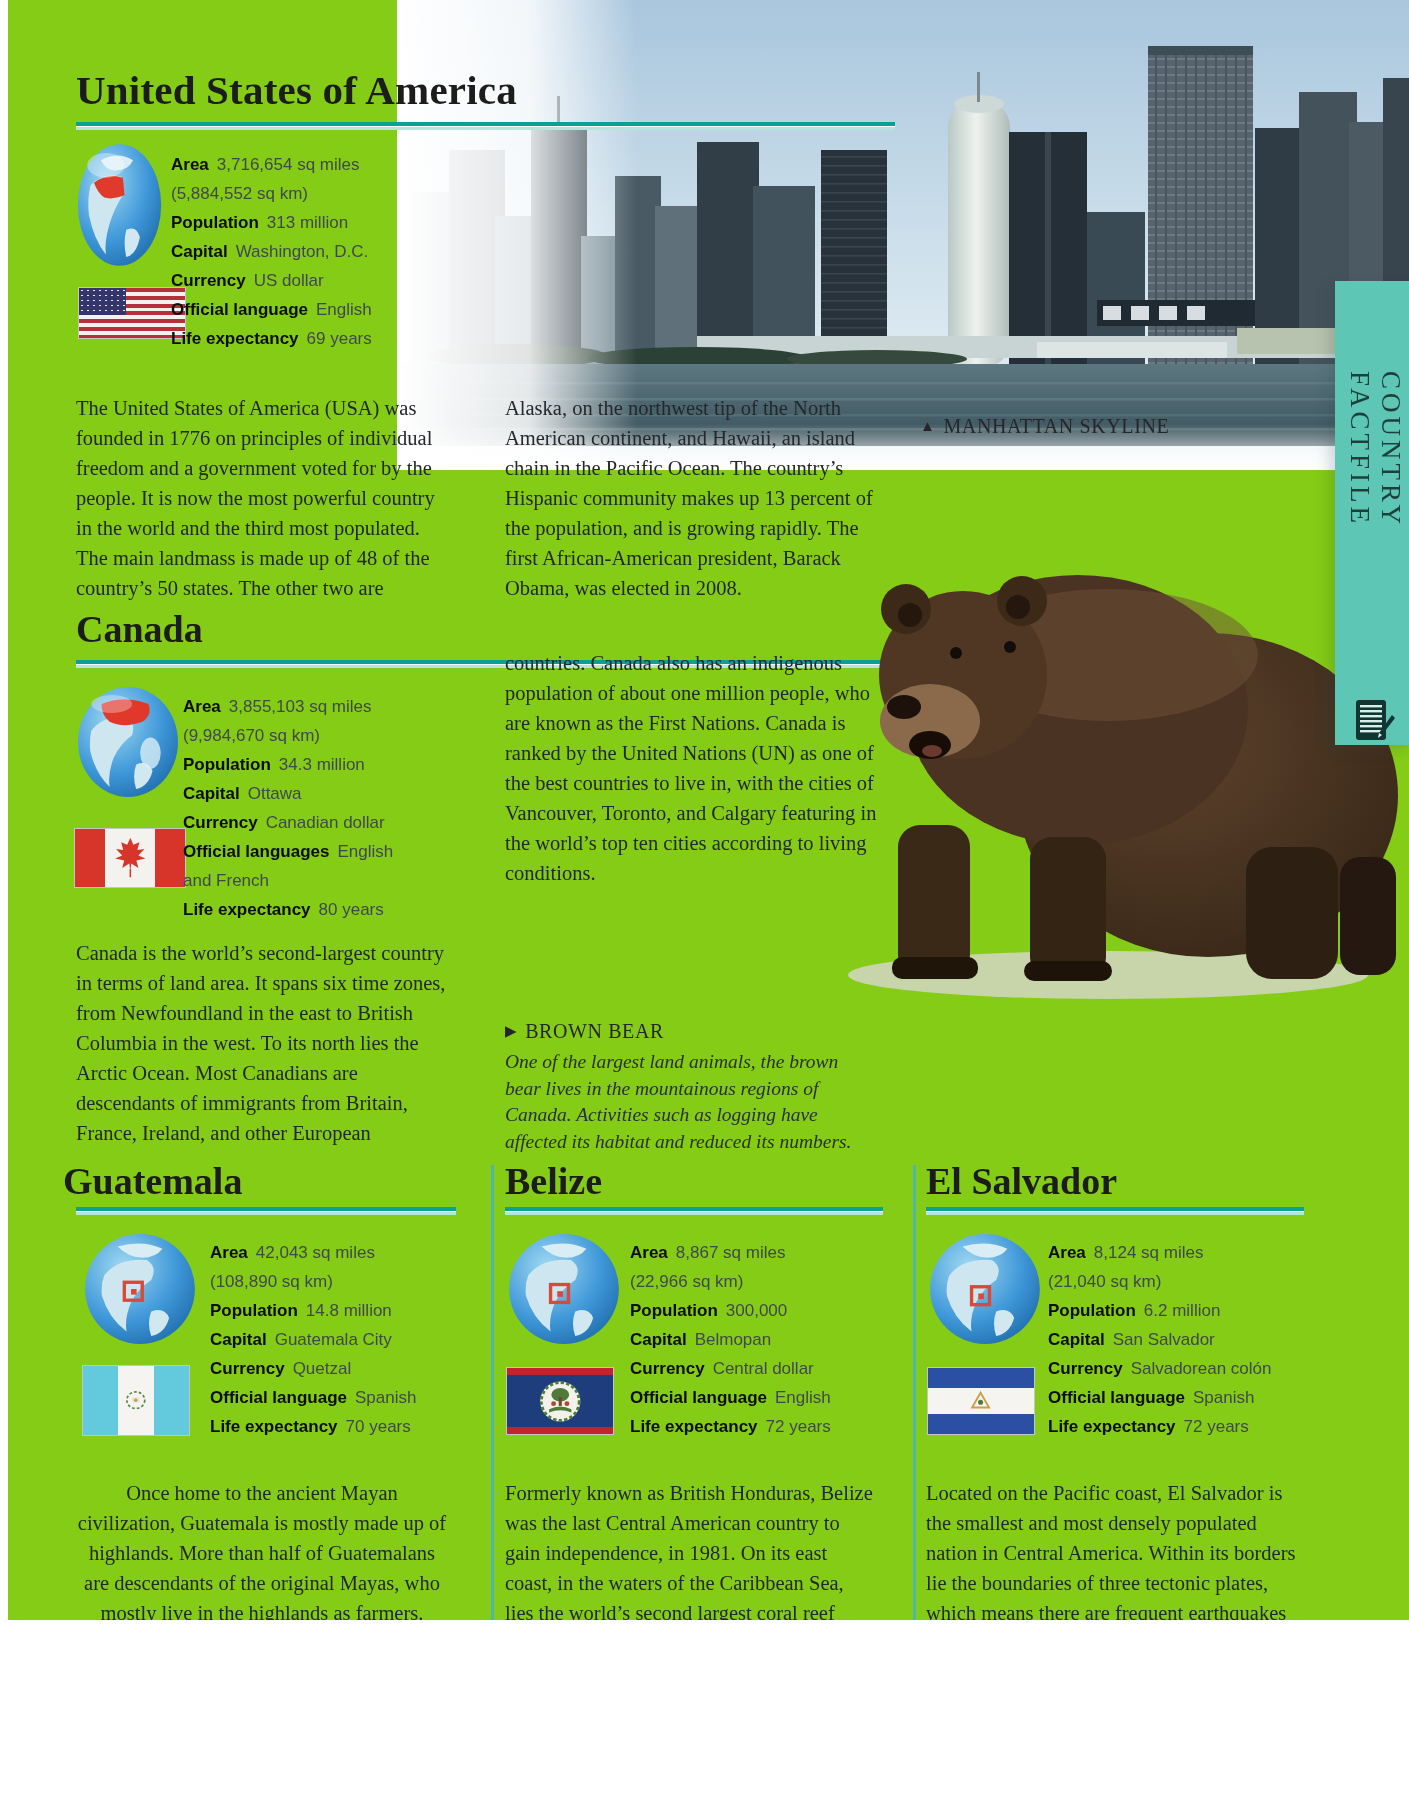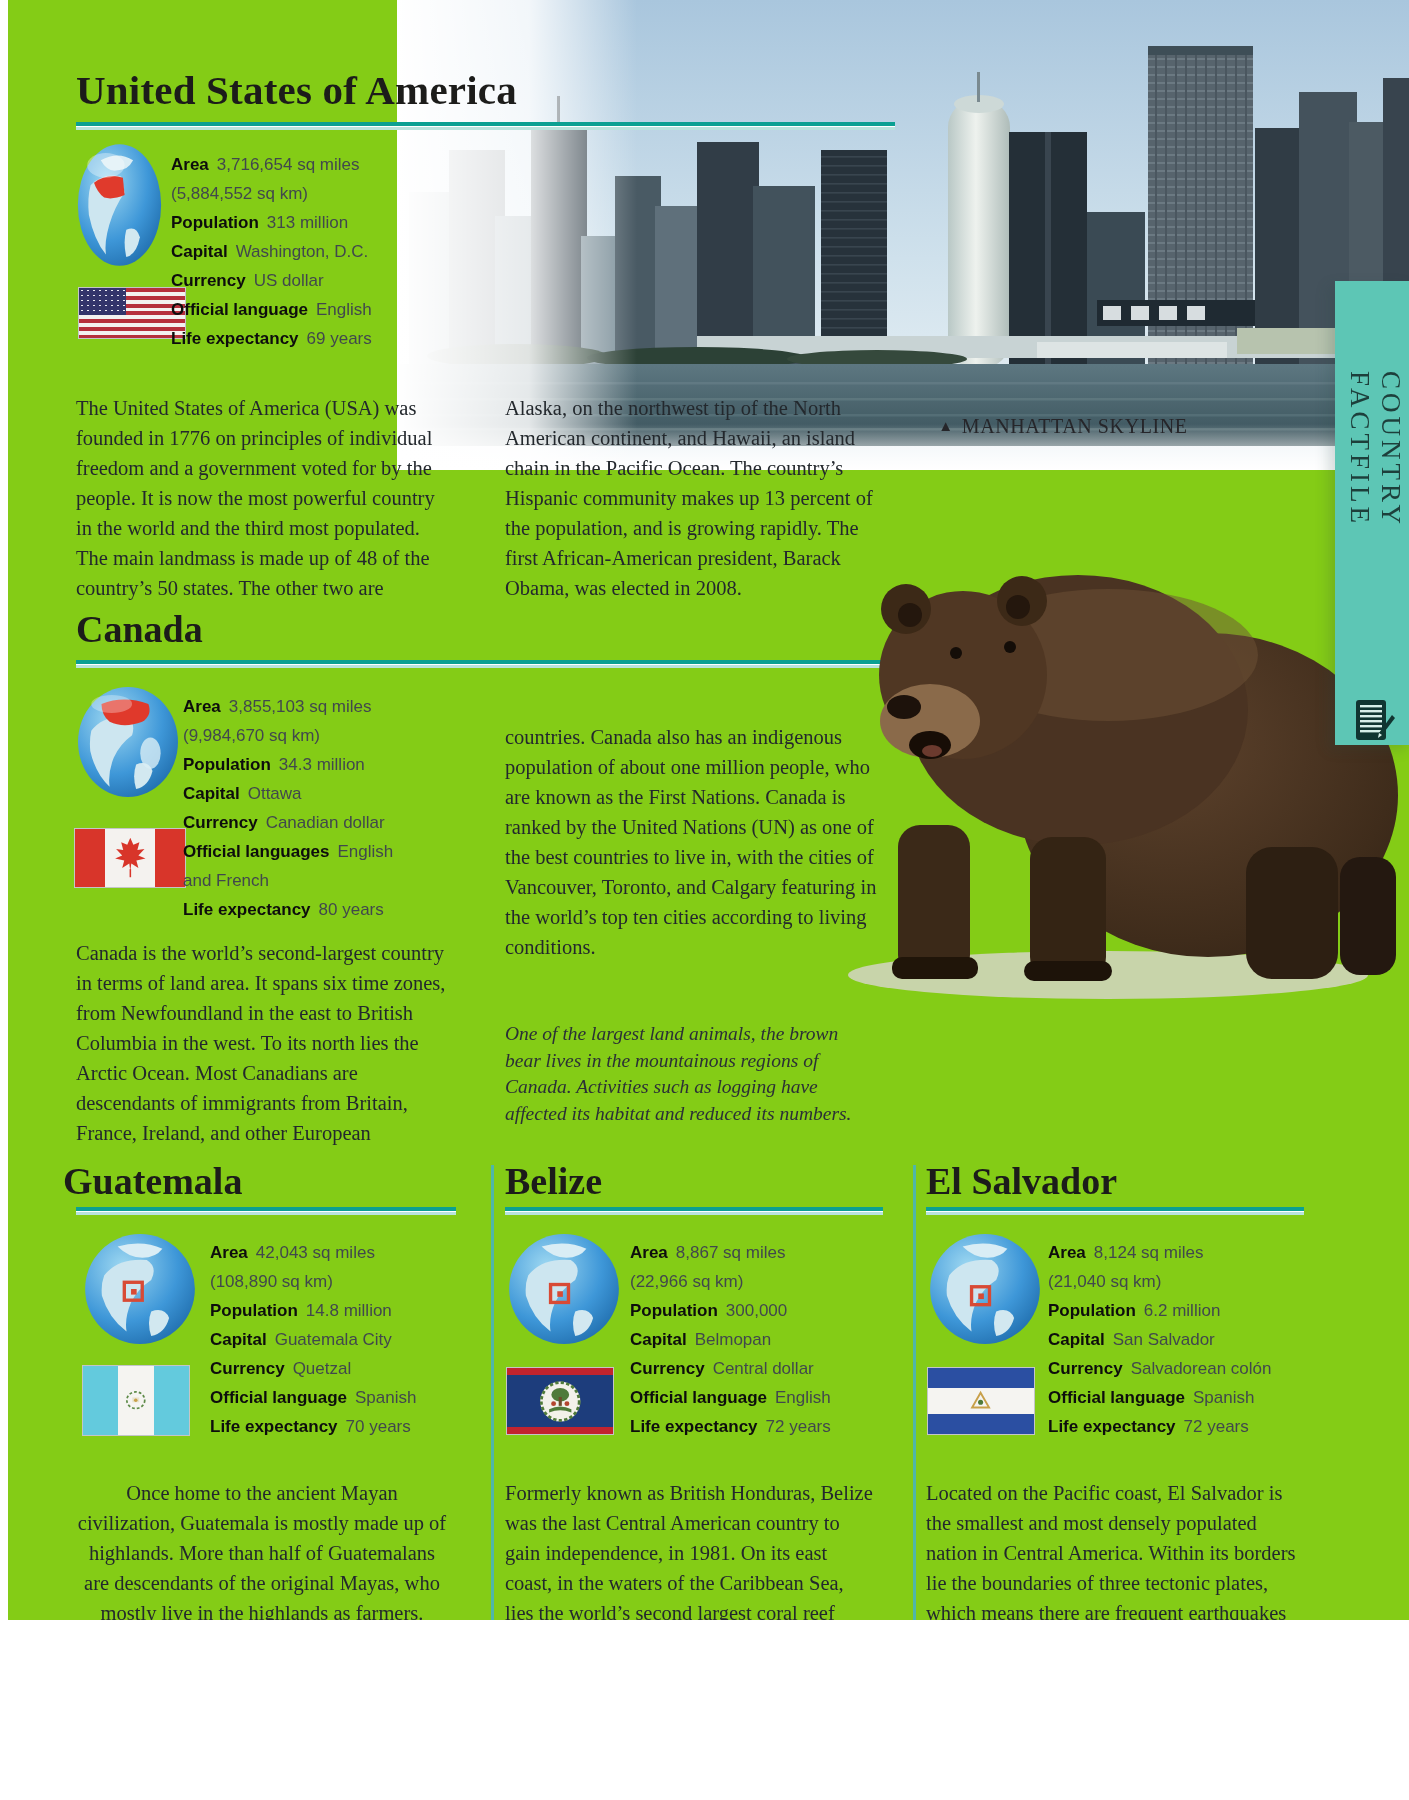--- a/index.html
+++ b/index.html
@@ -15,21 +15,21 @@
   
   .fact-line{white-space:nowrap;font:17px/29px "Liberation Sans",sans-serif;}
   .fl{font-weight:bold;color:#0d0d0d;}
   .fl:not(:empty){margin-right:8px;}
   .fv{color:#41484d;}
 
   
   .body-col{width:378px;font:20.5px/30px "Liberation Serif",serif;color:#23282d;}
 
   
-  .cap-title{font:20px/26px "Liberation Serif",serif;color:#26262a;letter-spacing:.6px;white-space:nowrap;text-align:center;}
+  .cap-title{font:20px/26px "Liberation Serif",serif;color:#26262a;letter-spacing:.6px;white-space:nowrap;}
   .cap-marker{font-size:15px;margin-right:8px;position:relative;top:-2px;}
   .cap-text{font:italic 19.5px/26.5px "Liberation Serif",serif;color:#2b3036;}
 
   
   .flag{border:1px solid #c3c6c7;box-sizing:border-box;background:#fff;position:absolute;overflow:hidden;}
   .flag-usa-stripes{position:absolute;inset:0;background:repeating-linear-gradient(180deg,#b6303c 0 3.9px,#f3f2f0 3.9px 7.8px);}
   .flag-usa-canton{position:absolute;left:0;top:0;width:44%;height:54%;background:#33356b;
      background-image:radial-gradient(#e8e8f0 .9px,transparent 1.05px);background-size:6px 5px;}
   .band{position:absolute;top:0;bottom:0;}
 
@@ -247,23 +247,24 @@
     <div class="fact-line"><span class="fl"></span><span class="fv">(9,984,670 sq km)</span></div>
     <div class="fact-line"><span class="fl">Population</span><span class="fv">34.3 million</span></div>
     <div class="fact-line"><span class="fl">Capital</span><span class="fv">Ottawa</span></div>
     <div class="fact-line"><span class="fl">Currency</span><span class="fv">Canadian dollar</span></div>
     <div class="fact-line"><span class="fl">Official languages</span><span class="fv">English</span></div>
     <div class="fact-line"><span class="fl"></span><span class="fv">and French</span></div>
     <div class="fact-line"><span class="fl">Life expectancy</span><span class="fv">80 years</span></div>
   </div>
 
   <div class="abs body-col" style="left:68px;top:938px;">Canada is the world’s second-largest country in terms of land area. It spans six time zones, from Newfoundland in the east to British Columbia in the west. To its north lies the Arctic Ocean. Most Canadians are descendants of immigrants from Britain, France, Ireland, and other European</div>
-  <div class="abs body-col" style="left:497px;top:722px;">countries. Canada also has an indigenous population of about one million people, who are known as the First Nations. Canada is ranked by the United Nations (UN) as one of the best countries to live in, with the cities of Vancouver, Toronto, and Calgary featuring in the world’s top ten cities according to living conditions.</div>
+  <div class="abs body-col" style="left:497px;top:648px;">countries. Canada also has an indigenous population of about one million people, who are known as the First Nations. Canada is ranked by the United Nations (UN) as one of the best countries to live in, with the cities of Vancouver, Toronto, and Calgary featuring in the world’s top ten cities according to living conditions.</div>
 
   <div class="abs" style="left:497px;top:1018px;width:372px;">
+    <div class="cap-title"><span class="cap-marker">▶</span><span>BROWN BEAR</span></div>
     <div class="cap-text" style="margin-top:3px;">One of the largest land animals, the brown bear lives in the mountainous regions of Canada. Activities such as logging have affected its habitat and reduced its numbers.</div>
   </div>
 
   <div class="abs vdivider" style="left:483px;top:1165px;height:528px;"></div>
   <div class="abs vdivider" style="left:905px;top:1165px;height:528px;"></div>
 
   <div class="abs h2" style="left:55px;top:1160px;">Guatemala</div>
   <div class="abs rule" style="left:68px;top:1207px;width:380px;"></div>
   <svg class="abs" style="left:76px;top:1233px;width:112px;height:112px;" viewBox="0 0 100 100">
     <defs>

